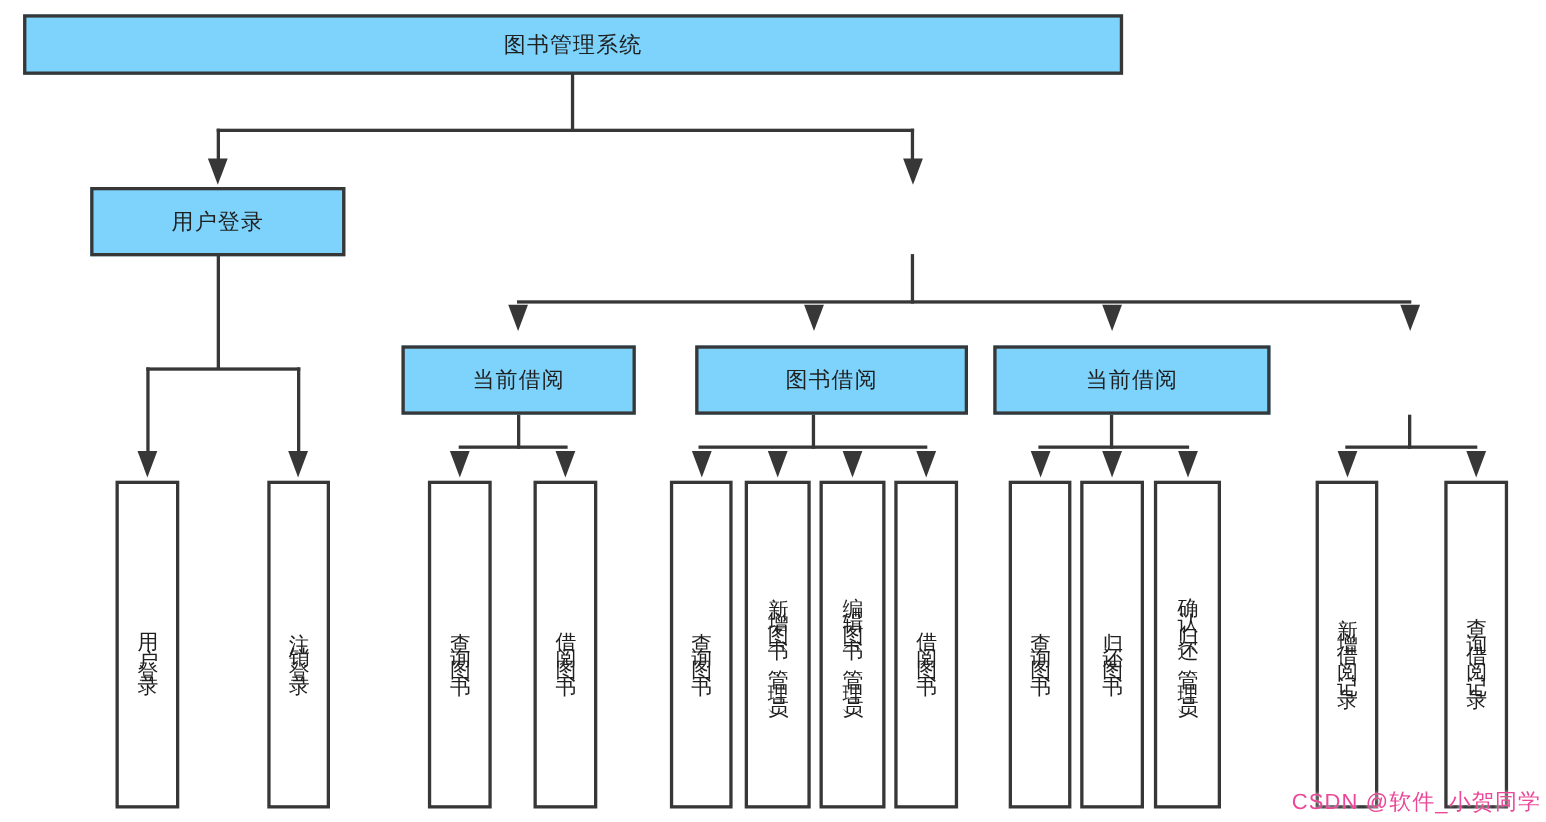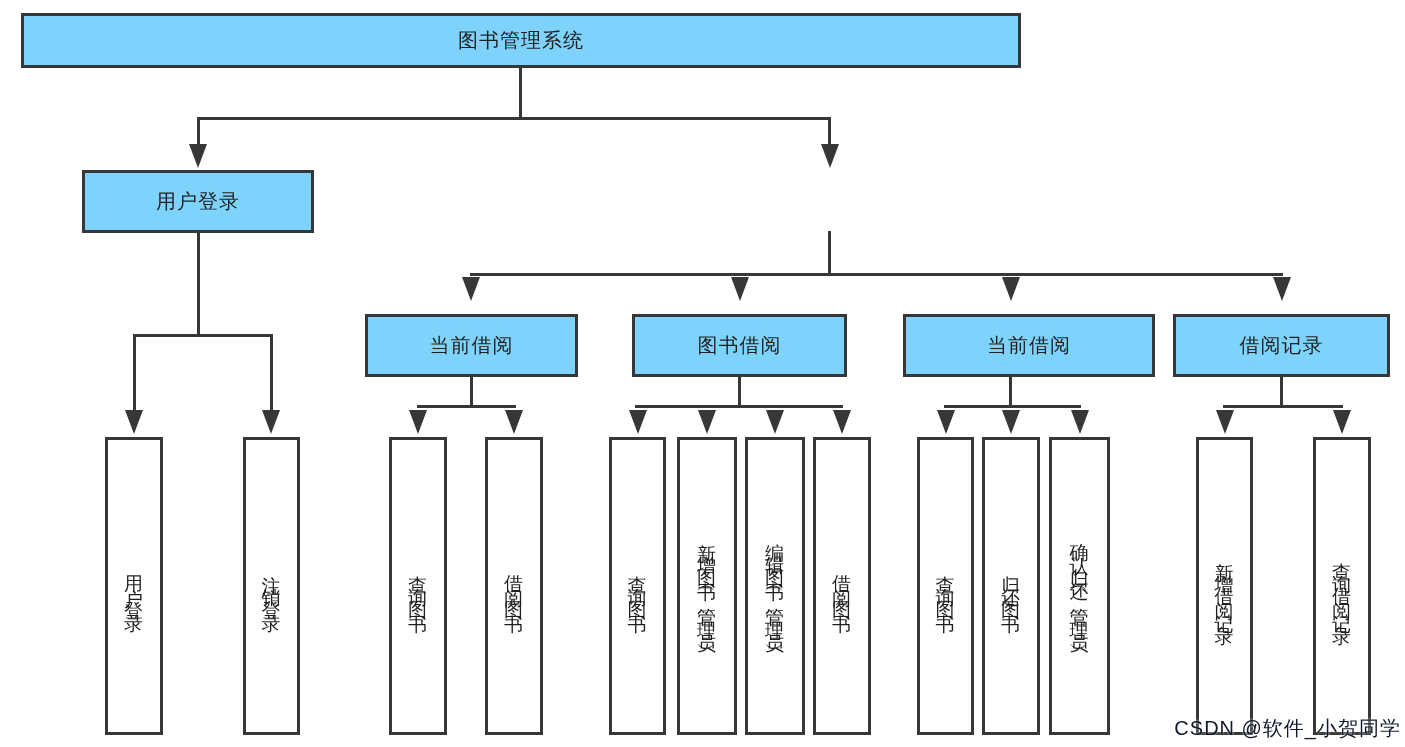--- a/index.html
+++ b/index.html
@@ -36,43 +36,42 @@
   .vl{position:absolute;width:3px;background:#373737;}
   .hl{position:absolute;height:3px;background:#373737;}
   .ar{position:absolute;width:0;height:0;
       border-left:9px solid transparent;
       border-right:9px solid transparent;
       border-top:24px solid #373737;}
   .watermark{
     position:absolute;
     right:4px;bottom:5px;
     font-size:20px;
-    color:#0f172a;
+    color:#ec4899;
     letter-spacing:1px;
     text-shadow:0 0 3px #ffffff;
     white-space:nowrap;
   }
 </style>
 </head>
 <body>
 
 <div id="canvas">
 
   <div class="node" style="left:21px;top:13px;width:1000px;height:55px;">图书管理系统</div>
 
   <div class="node" style="left:82px;top:170px;width:232px;height:63px;">用户登录</div>
 
 
   <div class="node" style="left:365px;top:314px;width:213px;height:63px;">当前借阅</div>
 
-  <div class="node" style="left:632px;top:314px;width:215px;height:63px;">图书借阅</div>
+  <div class="node" style="left:632px;top:314px;width:248px;height:63px;">图书借阅</div>
 
   <div class="node" style="left:903px;top:314px;width:252px;height:63px;">当前借阅</div>
 
-  <div class="node" style="left:1173px;top:314px;width:217px;height:63px;">借阅记录</div>
 
   <div class="leaf" style="left:105px;top:437px;width:58px;height:298px;">用户登录</div>
   <div class="leaf" style="left:243px;top:437px;width:57px;height:298px;">注销登录</div>
 
   <div class="leaf" style="left:389px;top:437px;width:58px;height:298px;">查询图书</div>
   <div class="leaf" style="left:485px;top:437px;width:58px;height:298px;">借阅图书</div>
 
   <div class="leaf" style="left:609px;top:437px;width:57px;height:298px;">查询图书</div>
   <div class="leaf" style="left:677px;top:437px;width:60px;height:298px;">新增图书（管理员）</div>
   <div class="leaf" style="left:745px;top:437px;width:60px;height:298px;">编辑图书（管理员）</div>

